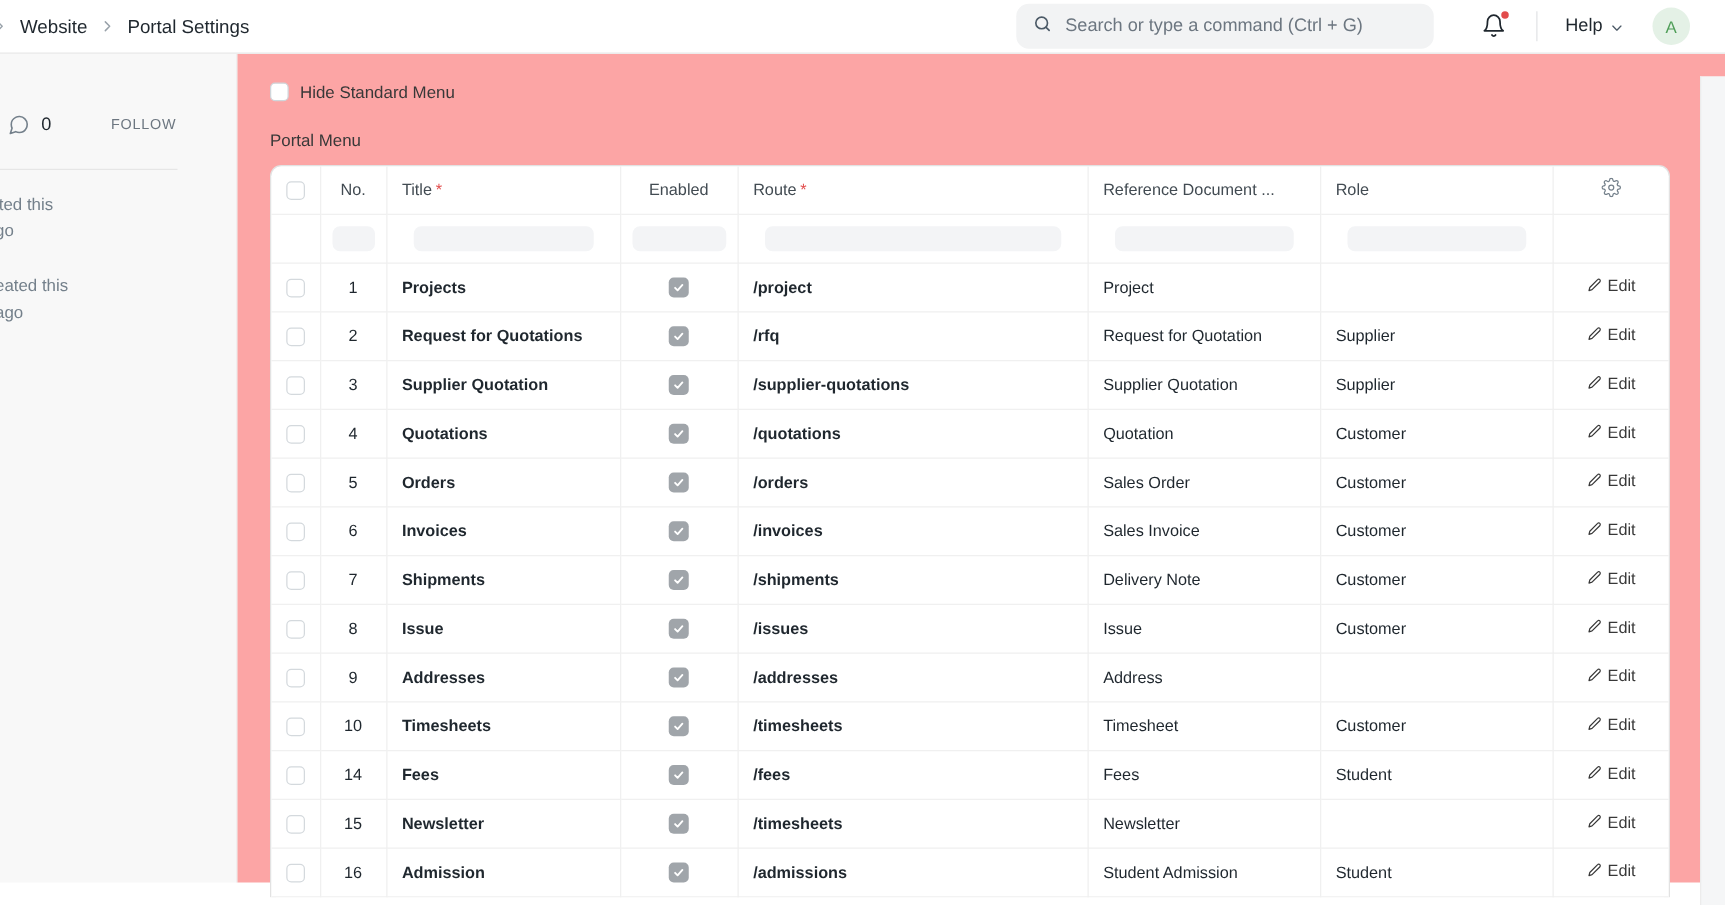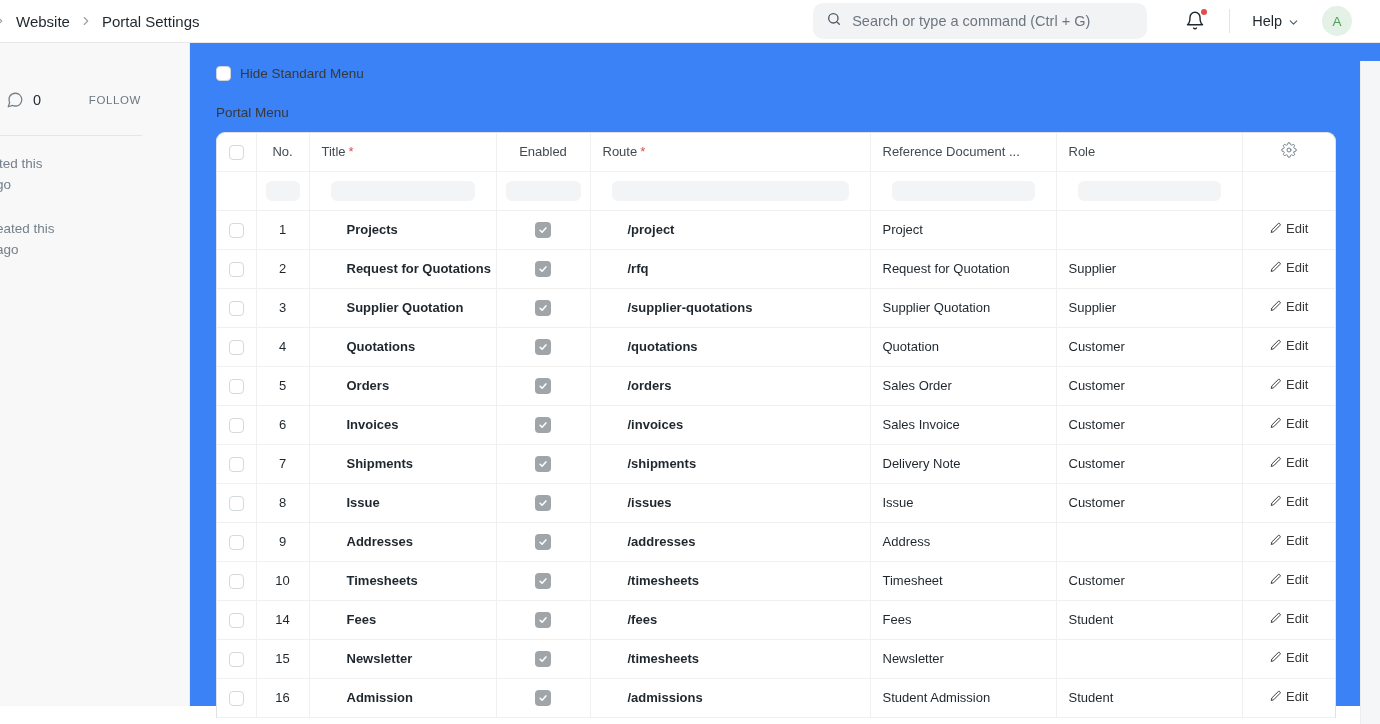--- a/index.html
+++ b/index.html
@@ -31,21 +31,21 @@
     padding-top:48px; overflow:hidden; }
   .social-row { display:flex; align-items:center; justify-content:space-between; margin:0 48px 0 6px; }
   .comment-count { display:flex; align-items:center; gap:9px; font-size:14.5px; color:#1F272E; cursor:pointer; }
   .follow-btn { font-size:11.5px; letter-spacing:0.6px; color:#6c7680; background:none; border:none;
     font-family:inherit; cursor:pointer; }
   .side-divider { border-top:1px solid #e6e6e6; margin:26px 47px 0 0; }
   .activity { margin-top:17px; font-size:13.5px; line-height:21px; color:#74808B; }
   .activity .block { margin-left:-4px; }
   .activity .block + .block { margin-top:23px; }
 
-  .main { flex:1; padding:23px 0 0 26px; position:relative; background:#3b82f6; }
+  .main { flex:1; padding:23px 0 0 26px; position:relative; background:#fca5a5; }
   .hide-row { display:flex; align-items:center; gap:9px; font-size:13.5px; color:#383838; }
   .cb-off { width:15px; height:15px; border:1px solid #cfd6db; border-radius:4px; background:#fff;
     flex-shrink:0; cursor:pointer; }
   .section-label { margin-top:24px; font-size:13.5px; color:#383838; }
 
   
   .grid-wrap { margin-top:12px; width:1120px; border:1px solid #e2e2e2; border-bottom:none;
     border-radius:9px 9px 0 0; overflow:hidden; background:#fff; }
   table { width:100%; border-collapse:collapse; table-layout:fixed; font-size:13px; color:#1F272E; }
   th, td { border-right:1px solid #f0f0f0; border-bottom:1px solid #f0f0f0;
@@ -55,21 +55,21 @@
   thead tr.filter { height:39px; }
   tbody tr { height:39px; }
   .col-check, .col-no, .col-enabled, .col-edit { text-align:center; padding:0; }
   th .hdr-label { color:#424b52; }
   .req { color:#e24c4c; margin-left:3px; }
   .row-check { display:inline-block; width:15px; height:15px; border:1px solid #d4d9dd;
     border-radius:4px; background:#fff; vertical-align:middle; cursor:pointer; }
   .pill { height:20px; background:#f3f4f6; border-radius:6px; margin:0 9px; cursor:text; }
   .check-on { display:inline-flex; width:16px; height:16px; background:#a0a5aa; border-radius:4px;
     align-items:center; justify-content:center; vertical-align:middle; cursor:default; }
-  .strong { font-weight:700;margin-left:25px; }
+  .strong { font-weight:700; }
   .muted-cell { color:#1F272E; }
   .edit-btn { background:none; border:none; color:#383838; font-size:13px; font-family:inherit;
     display:inline-flex; align-items:center; gap:4px; cursor:pointer; }
   .gear-wrap { display:inline-flex; cursor:pointer; }
 
   
   .scroll-strip { position:absolute; right:0; top:61px; bottom:0; width:20px;
     background:#f5f6f7; border-left:1px solid #ececec; }
 </style>
 </head>

